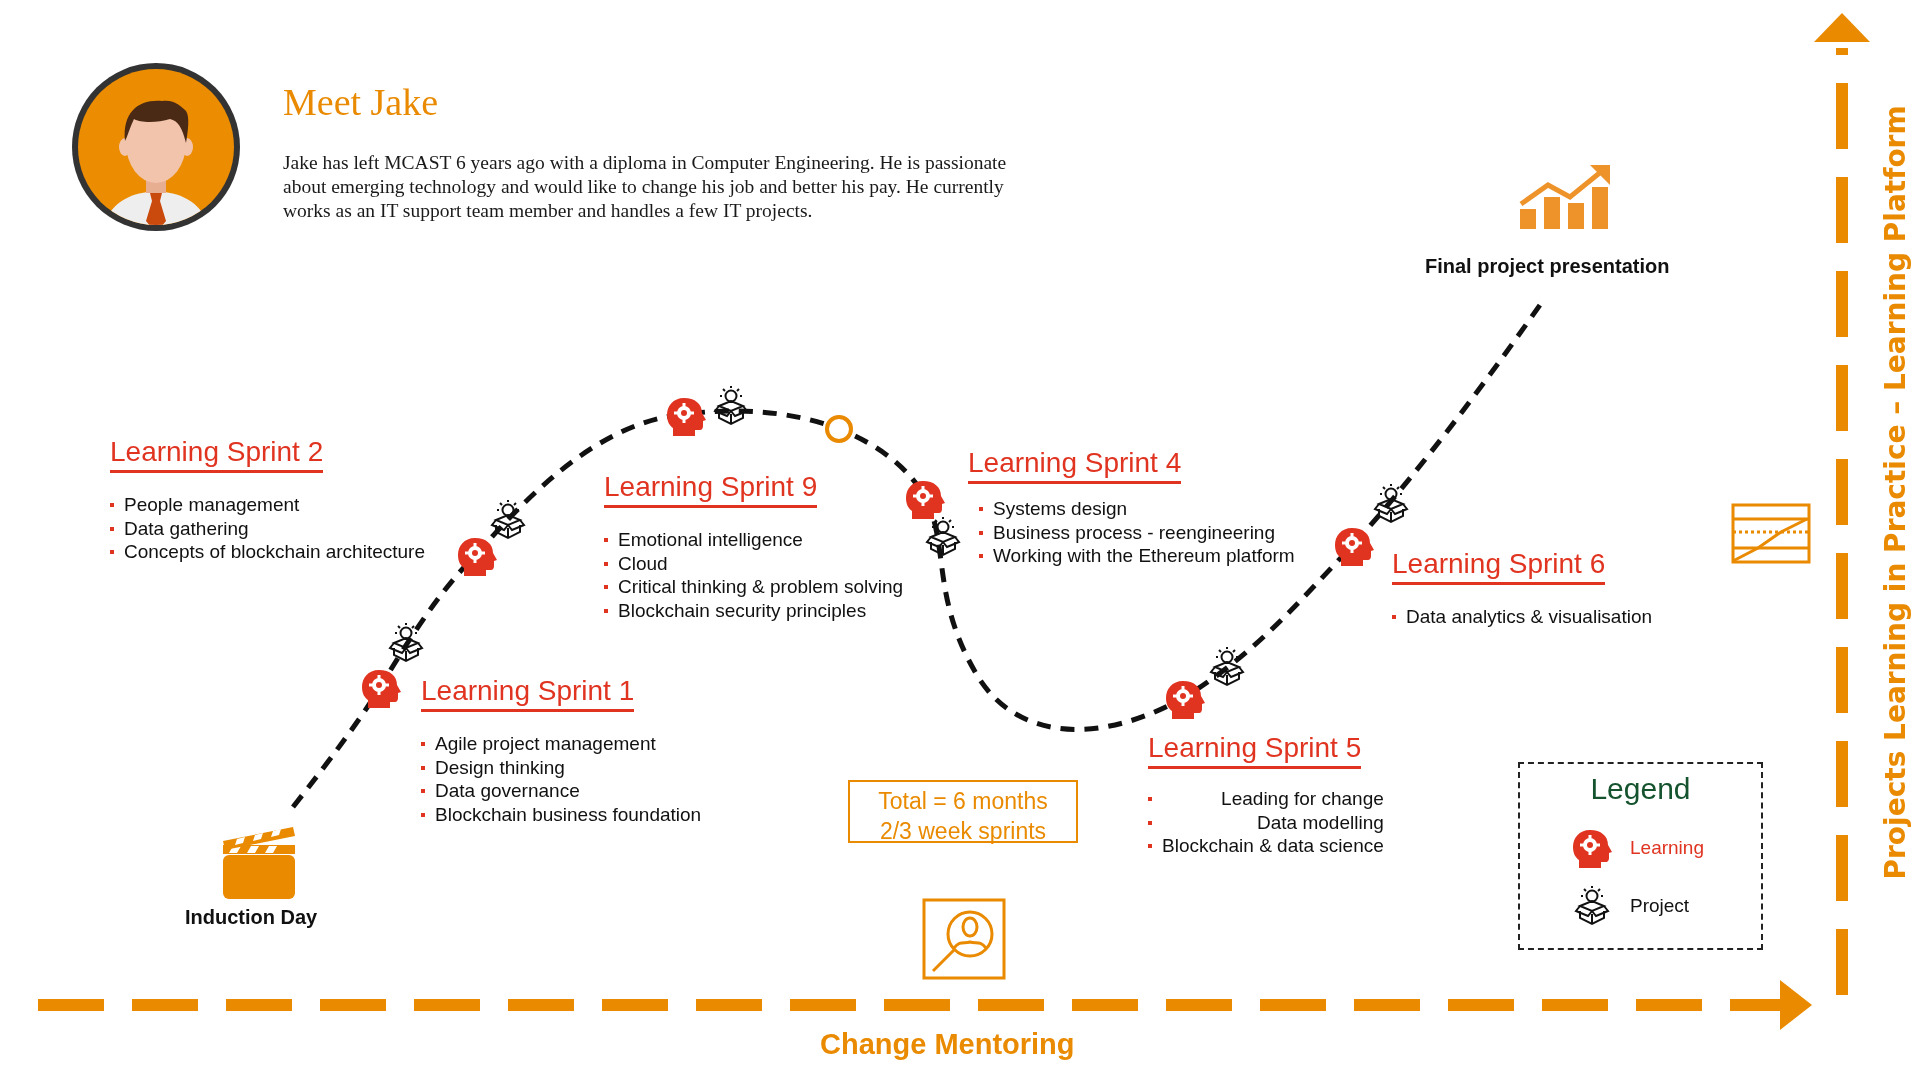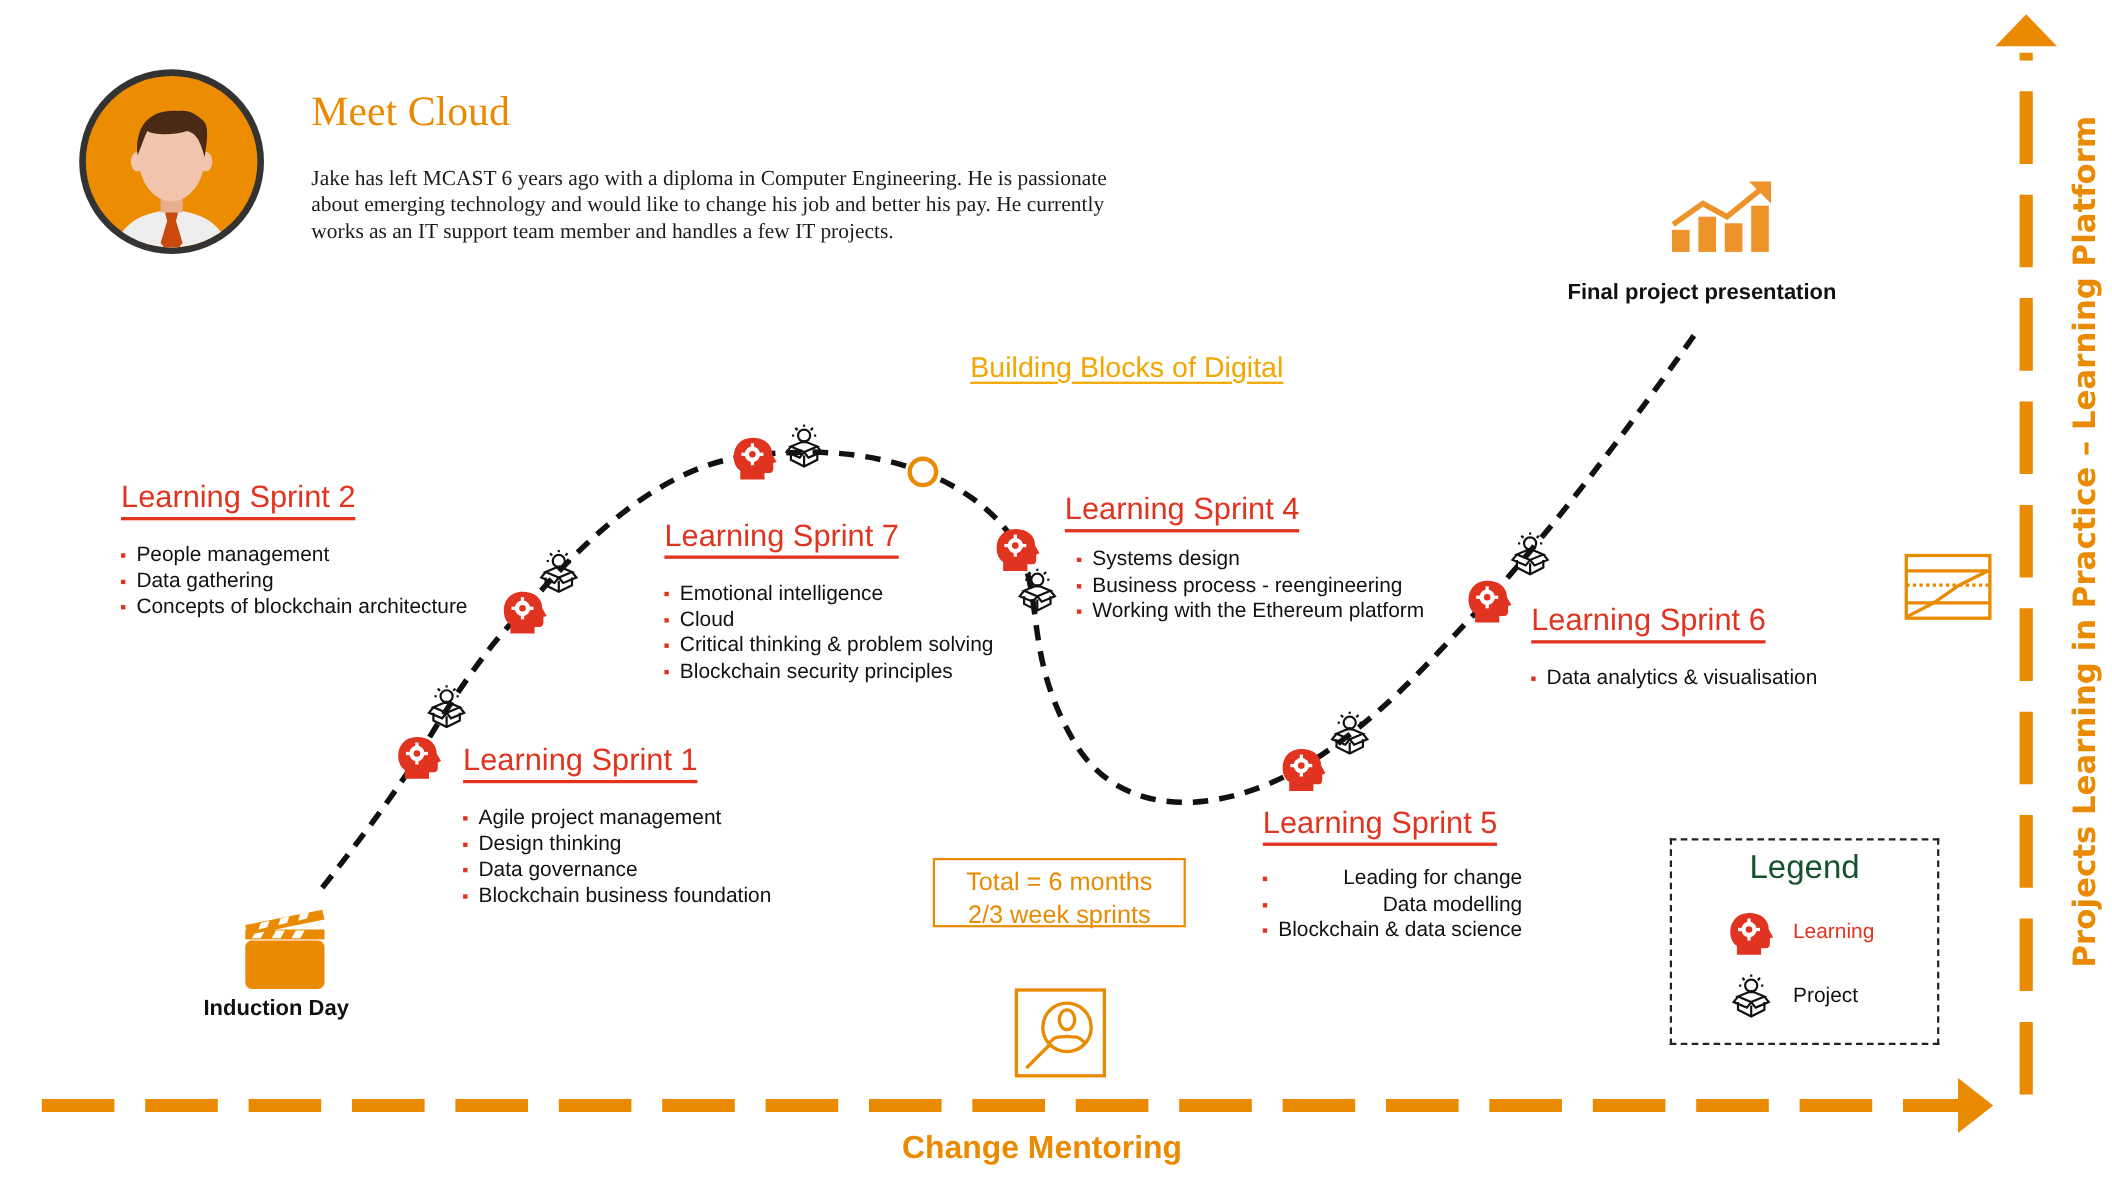--- a/index.html
+++ b/index.html
@@ -134,25 +134,24 @@
       <polygon points="80,132 92,132 90,140 96,160 86,172 76,160 82,140" fill="#C94A0C"></polygon>
       <rect x="76" y="108" width="20" height="24" fill="#E8AE92"></rect>
       <ellipse cx="86" cy="82" rx="30" ry="40" fill="#F2C4AC"></ellipse>
       <ellipse cx="55" cy="86" rx="6" ry="9" fill="#F2C4AC"></ellipse>
       <ellipse cx="117" cy="86" rx="6" ry="9" fill="#F2C4AC"></ellipse>
       <path d="M55,80 C52,50 70,38 92,40 C104,38 112,46 116,50 C120,56 118,70 116,82 C112,66 108,60 100,58 C88,62 70,62 64,58 C60,66 58,74 55,80 Z" fill="#4A2A14"></path>
     </g>
   </svg>
 </div>
 
-<div class="abs title-serif" style="left:283px;top:80px;">Meet Cloud</div>
+<div class="abs title-serif" style="left:283px;top:80px;">Meet Jake</div>
 <div class="abs intro" style="left:283px;top:151px;">Jake has left MCAST 6 years ago with a diploma in Computer Engineering. He is passionate about emerging technology and would like to change his job and better his pay. He currently works as an IT support team member and handles a few IT projects.</div>
 
 <div class="abs checkpoint" style="left:882px;top:318px;">
-  <div>Building Blocks of Digital</div>
 </div>
 
 <div class="abs milestone-label" style="left:1425px;top:255px;">Final project presentation</div>
 <div class="abs milestone-label" style="left:185px;top:906px;">Induction Day</div>
 
 <div class="abs" style="left:421px;top:674px;">
   <div class="sprint-title" style="display:inline-block;">Learning Sprint 1</div>
   <ul class="topics" style="margin-top:20px;">
     <li>Agile project management</li>
     <li>Design thinking</li>
@@ -164,21 +163,21 @@
 <div class="abs" style="left:110px;top:435px;">
   <div class="sprint-title" style="display:inline-block;">Learning Sprint 2</div>
   <ul class="topics" style="margin-top:20px;">
     <li>People management</li>
     <li>Data gathering</li>
     <li>Concepts of blockchain architecture</li>
   </ul>
 </div>
 
 <div class="abs" style="left:604px;top:470px;">
-  <div class="sprint-title" style="display:inline-block;">Learning Sprint 7</div>
+  <div class="sprint-title" style="display:inline-block;">Learning Sprint 9</div>
   <ul class="topics" style="margin-top:20px;">
     <li>Emotional intelligence</li>
     <li>Cloud</li>
     <li>Critical thinking &amp; problem solving</li>
     <li>Blockchain security principles</li>
   </ul>
 </div>
 
 <div class="abs" style="left:968px;top:446px;">
   <div class="sprint-title" style="display:inline-block;">Learning Sprint 4</div>

